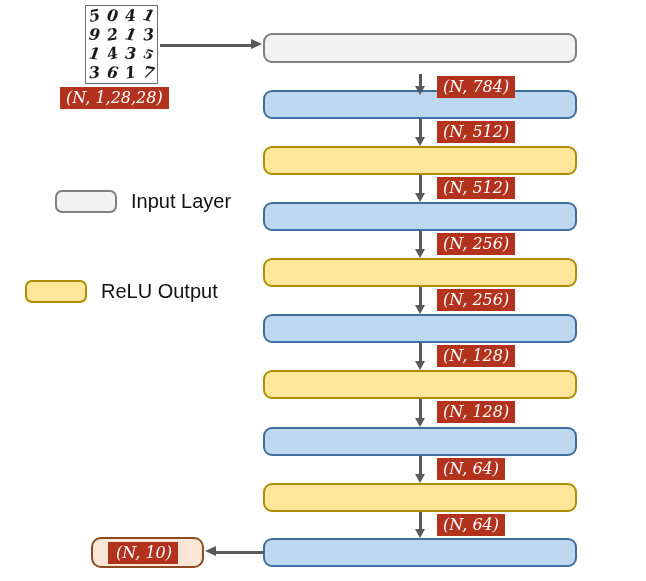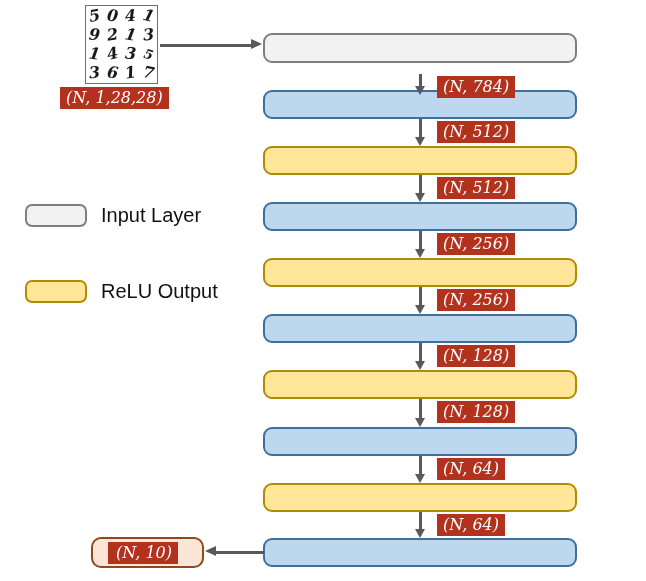--- a/index.html
+++ b/index.html
@@ -100,21 +100,21 @@
   .output-box{
     position:absolute;left:91px;top:537px;width:113px;height:31px;
     box-sizing:border-box;background:#fbe5d6;border:2px solid #8c4a1f;
     border-radius:10px;
     display:flex;align-items:center;
   }
   .output-box .shape-badge{position:static;margin-left:15px;padding-left:8px;}
 
   
   .legend-item{position:absolute;left:25px;display:flex;align-items:center;}
-  .lg0{top:204px;} .lg1{top:235px;} .lg2{top:280px;} .lg3{top:324px;}
+  .lg0{top:190px;margin-left:30px;} .lg1{top:235px;} .lg2{top:280px;} .lg3{top:324px;}
   .legend-swatch{
     width:62px;height:23px;border-radius:7px;border:2px solid;
     box-sizing:border-box;flex:none;
   }
   .legend-swatch.gray  {background:#f2f2f2;border-color:#7f7f7f;}
   .legend-swatch.blue  {background:#bdd7ee;border-color:#3e6f9f;}
   .legend-swatch.yellow{background:#ffe699;border-color:#b08c00;}
   .legend-swatch.peach {background:#fbe5d6;border-color:#8c4a1f;}
   .legend-label{
     margin-left:14px;font-size:20px;color:#111111;white-space:nowrap;

